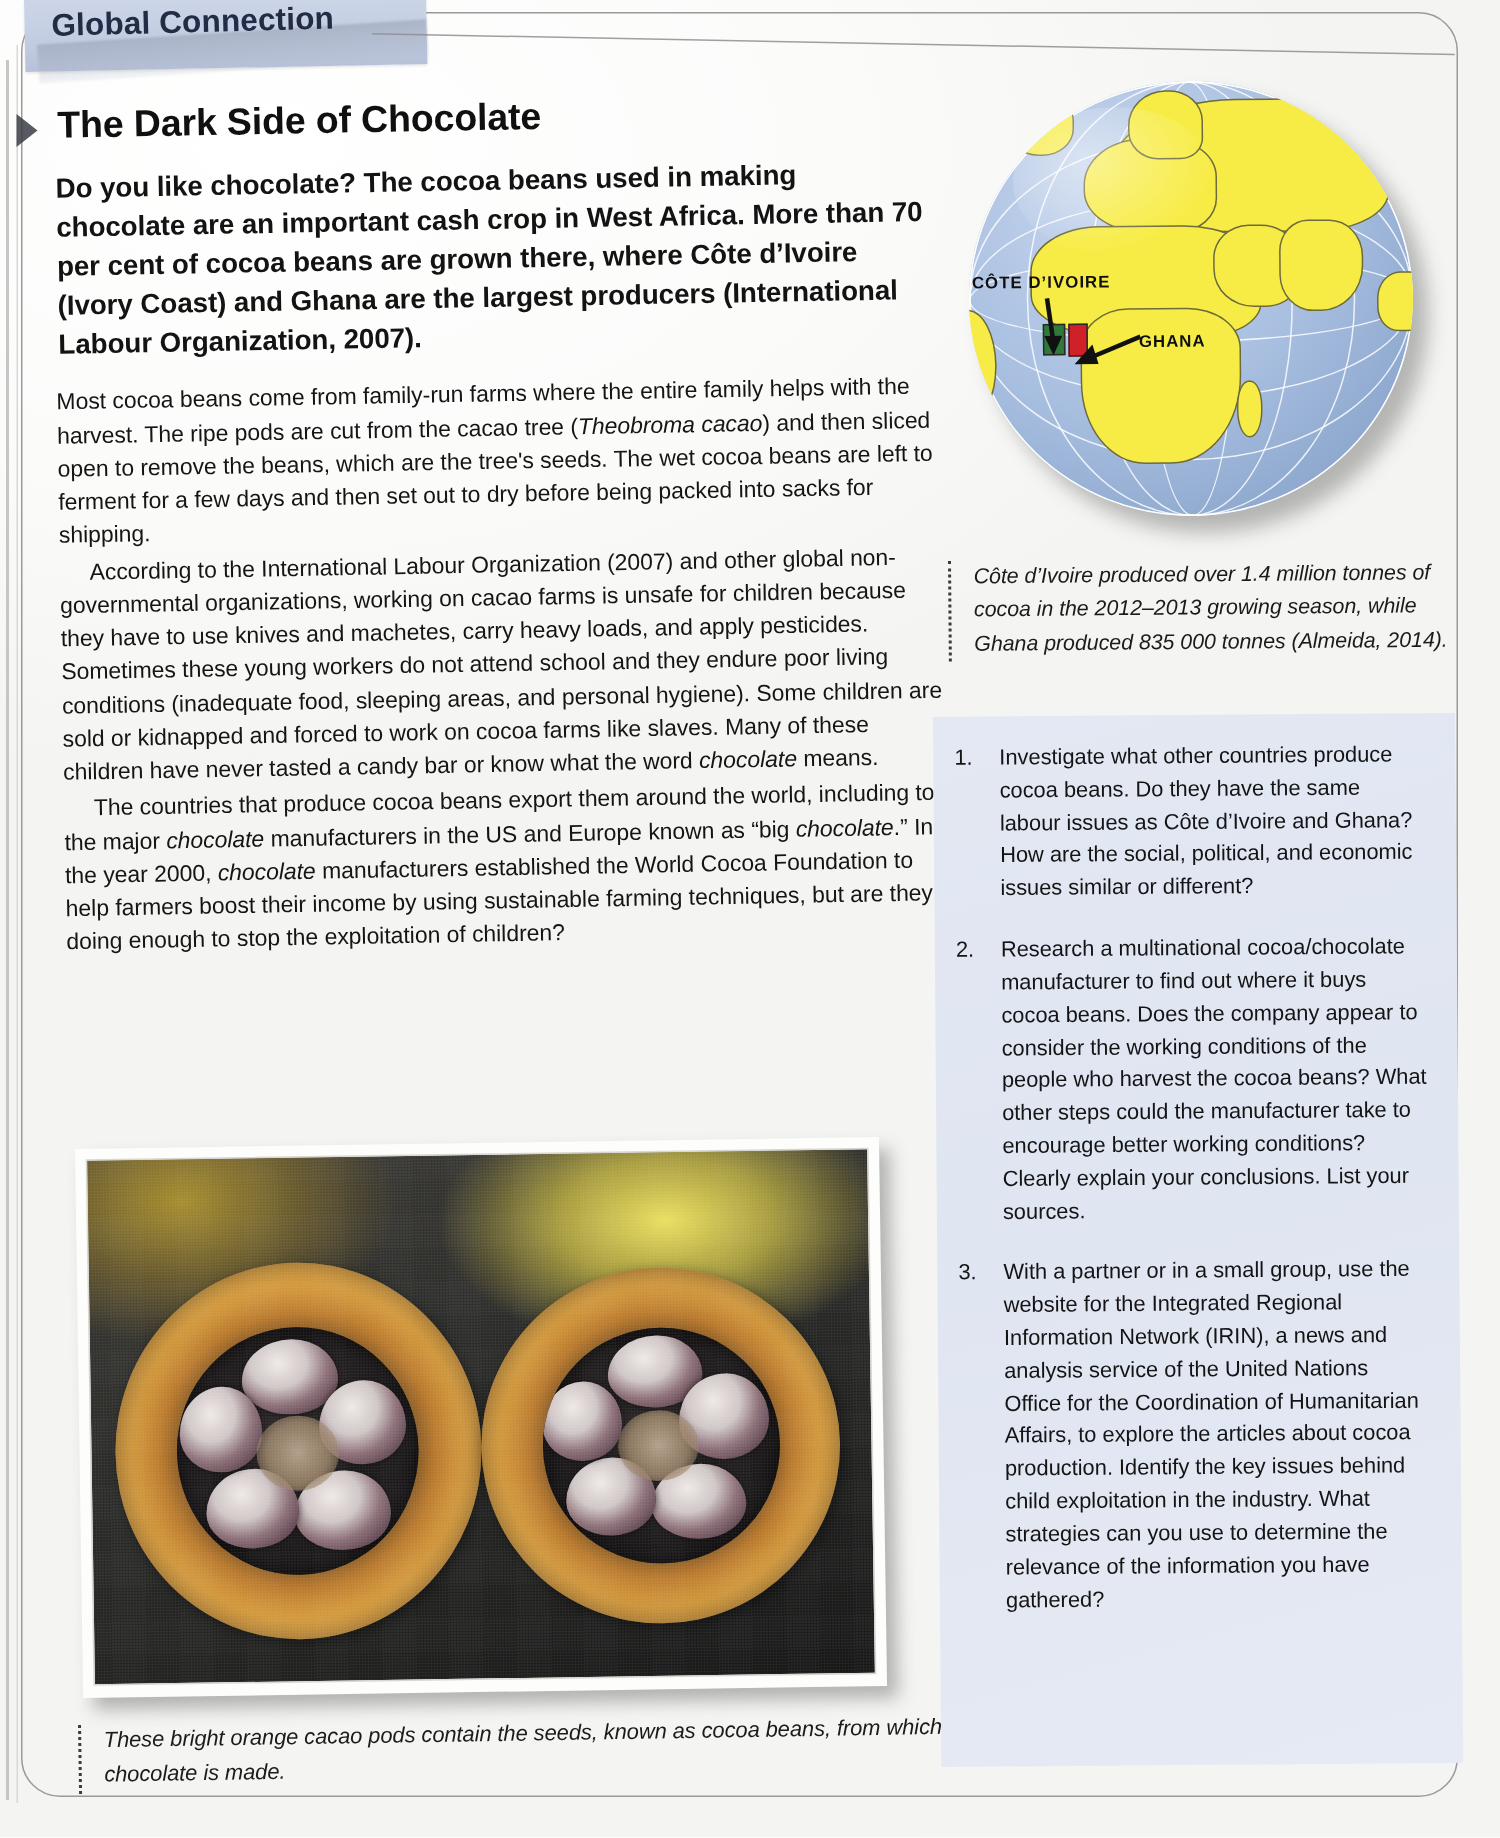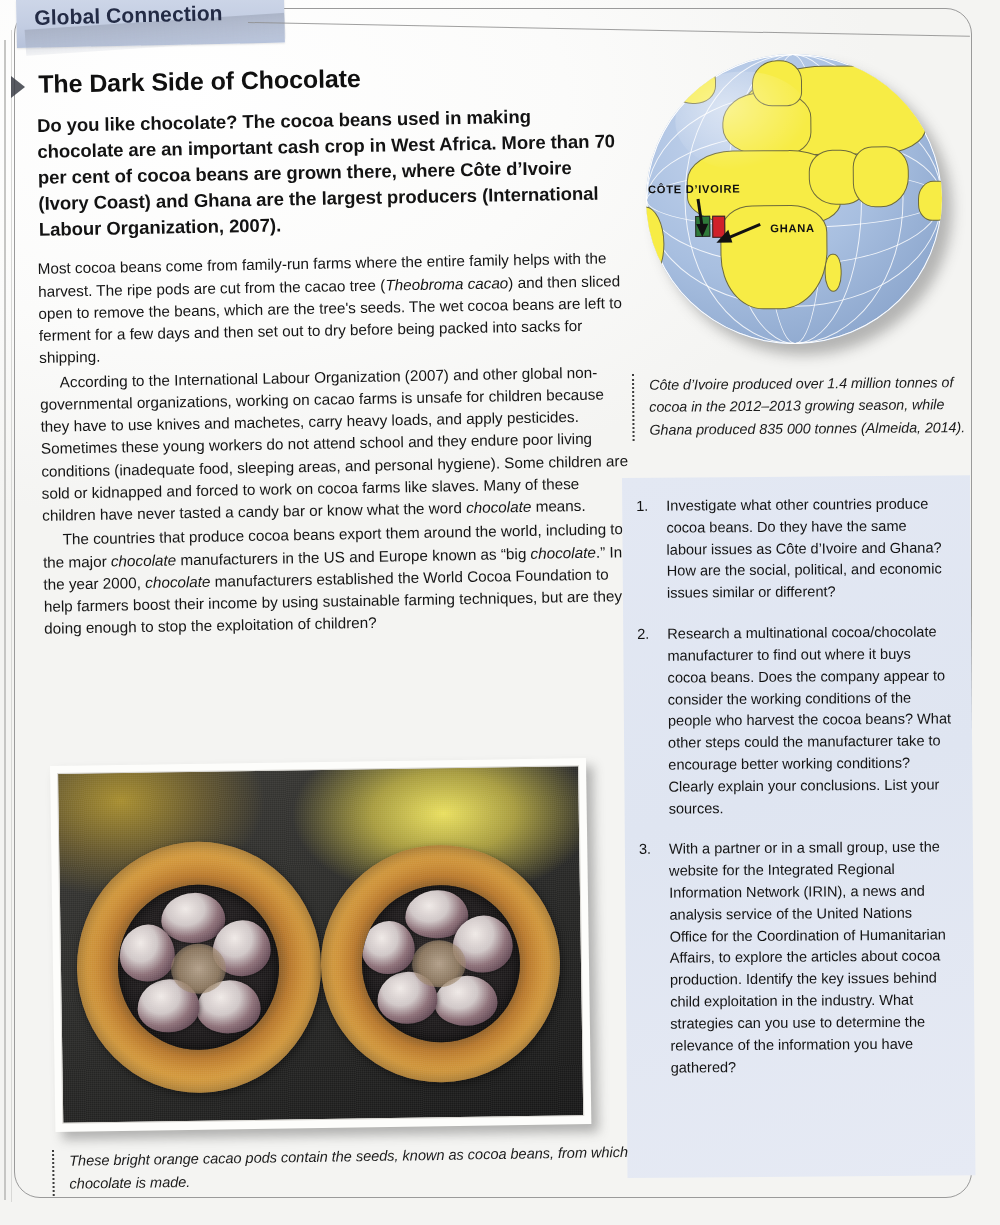--- a/index.html
+++ b/index.html
@@ -377,21 +377,21 @@
 
     <div id="globe-hilite"></div>
   </div>
 
   <div class="map-label" id="lbl-ci" style="left:10px; top:134px;">CÔTE D’IVOIRE</div>
   <svg class="map-arrow" style="left:51px; top:148px;" width="26" height="42">
     <line x1="9" y1="2" x2="13" y2="31" stroke="#111" stroke-width="3"></line>
     <polygon points="13,40 7,27 19,27" fill="#111"></polygon>
   </svg>
 
-  <div class="map-label" id="lbl-gh" style="left:132px; top:174px;">GHANA</div>
+  <div class="map-label" id="lbl-gh" style="left:121px; top:174px;">GHANA</div>
   <svg class="map-arrow" style="left:72px; top:172px;" width="52" height="26">
     <line x1="50" y1="4" x2="16" y2="18" stroke="#111" stroke-width="3"></line>
     <polygon points="6,22 18,9 22,22" fill="#111"></polygon>
   </svg>
 </div>
 
 <div class="caption" id="globe-caption">Côte d’Ivoire produced over 1.4 million tonnes of cocoa in the 2012–2013 growing season, while Ghana produced 835 000 tonnes (Almeida, 2014).</div>
 
 <div id="questions">
   <div class="q-item">

